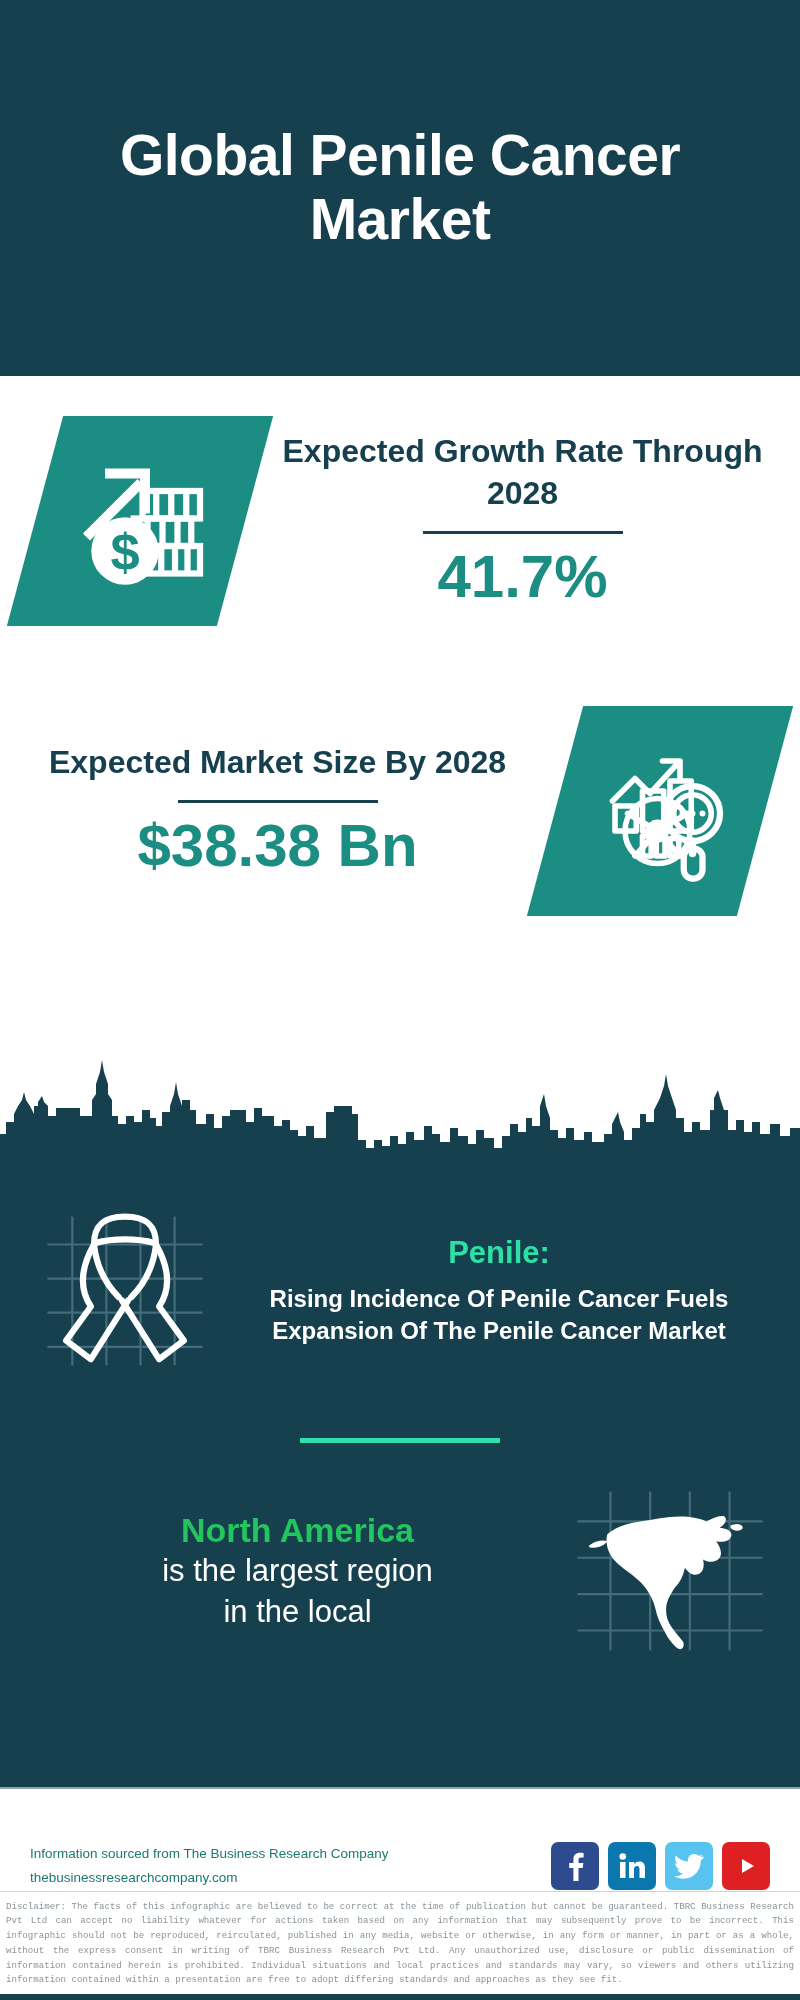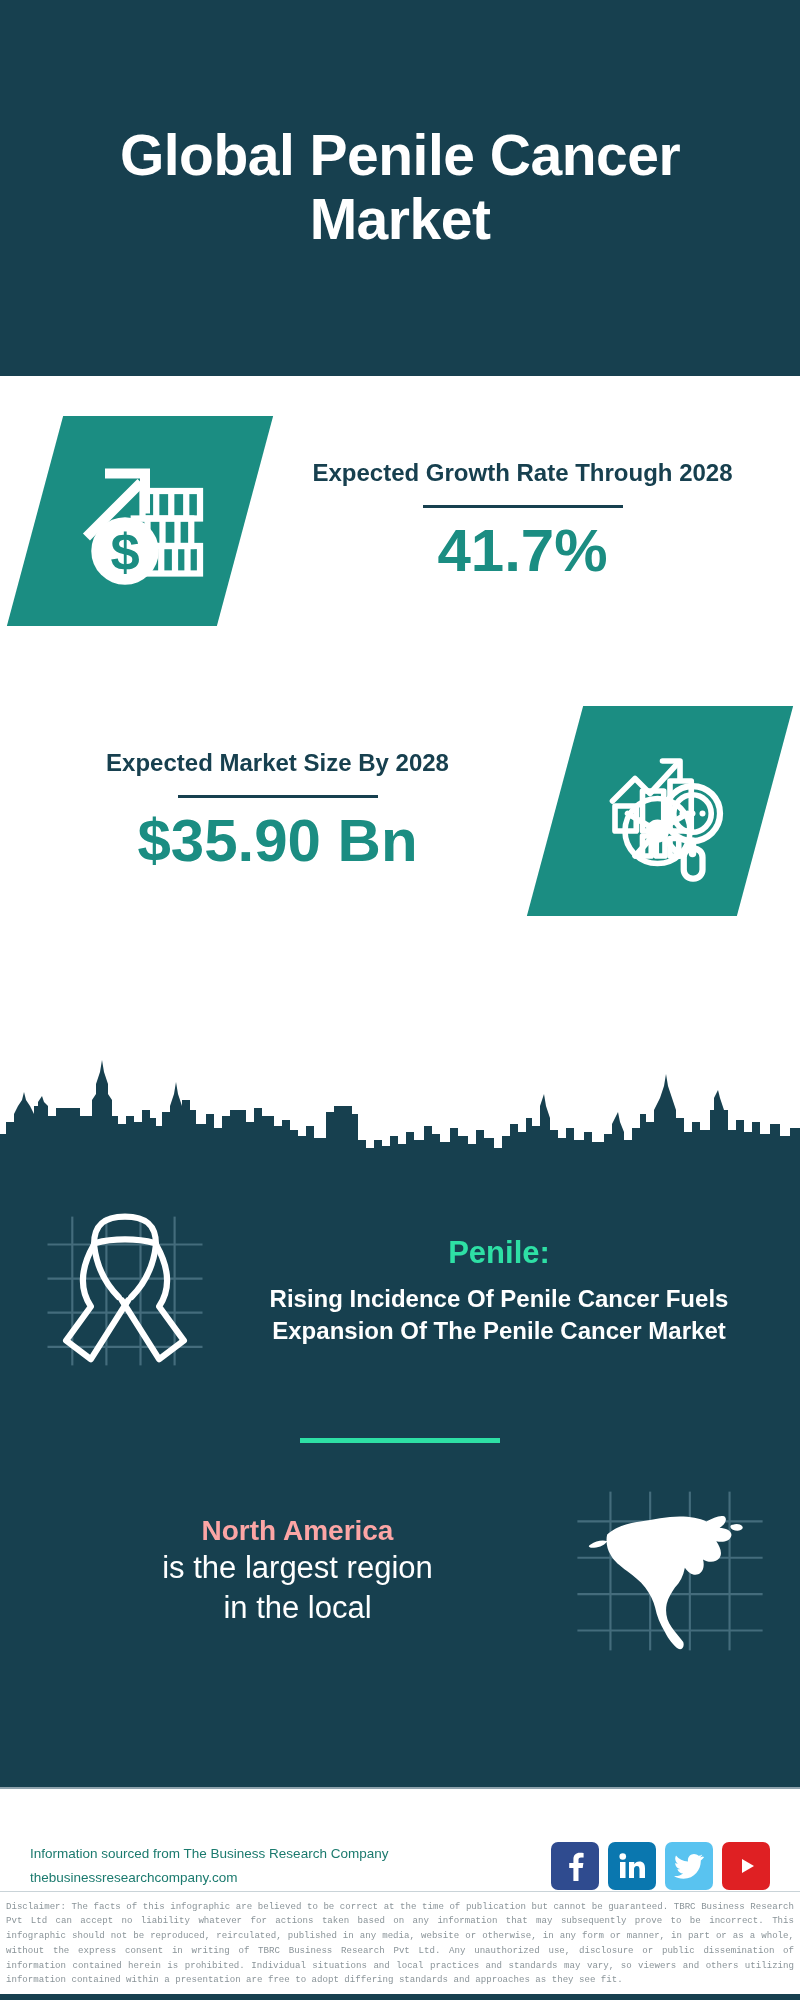--- a/index.html
+++ b/index.html
@@ -75,21 +75,21 @@
   .row1 .tile { margin-left: 35px; }
   .row2 .tile { margin-left: 20px; }
 
   .stat-text {
     flex: 1;
     text-align: center;
     padding: 0 10px;
   }
   .stat-label {
     color: #17404F;
-    font-size: 24px;
+    font-size: 32px;
     font-weight: bold;
     line-height: 1.3;
   }
   .stat-rule {
     width: 200px;
     height: 3px;
     background: #17404F;
     margin: 16px auto 8px auto;
   }
   .stat-value {
@@ -158,22 +158,22 @@
   .region-row {
     display: flex;
     align-items: center;
     padding: 40px 28px 0 28px;
   }
   .region-text {
     flex: 1;
     text-align: center;
   }
   .region-name {
-    color: #fca5a5;
-    font-size: 28px;
+    color: #22c55e;
+    font-size: 34px;
     font-weight: bold;
     line-height: 1.25;
   }
   .region-sub {
     color: #ffffff;
     font-size: 31px;
     font-weight: normal;
     line-height: 1.3;
   }
   .map-box {
@@ -275,21 +275,21 @@
         <div class="stat-label">Expected Growth Rate Through 2028</div>
         <div class="stat-rule"></div>
         <div class="stat-value">41.7%</div>
       </div>
     </div>
 
     <div class="stat-row row2">
       <div class="stat-text">
         <div class="stat-label">Expected Market Size By 2028</div>
         <div class="stat-rule"></div>
-        <div class="stat-value">$35.90 Bn</div>
+        <div class="stat-value">$38.38 Bn</div>
       </div>
       <div class="tile" style="margin-right:35px;margin-left:0;">
         <div class="tile-inner">
           <svg width="150" height="150" viewBox="0 0 120 120">
             <g stroke="#fff" stroke-width="4.5" fill="none" stroke-linecap="round" stroke-linejoin="round">
 
               <polyline points="22,52 40,34 52,46 74,22"></polyline>
               <polyline points="62,20 76,20 76,34"></polyline>
 
               <rect x="24" y="56" width="17" height="20"></rect>

